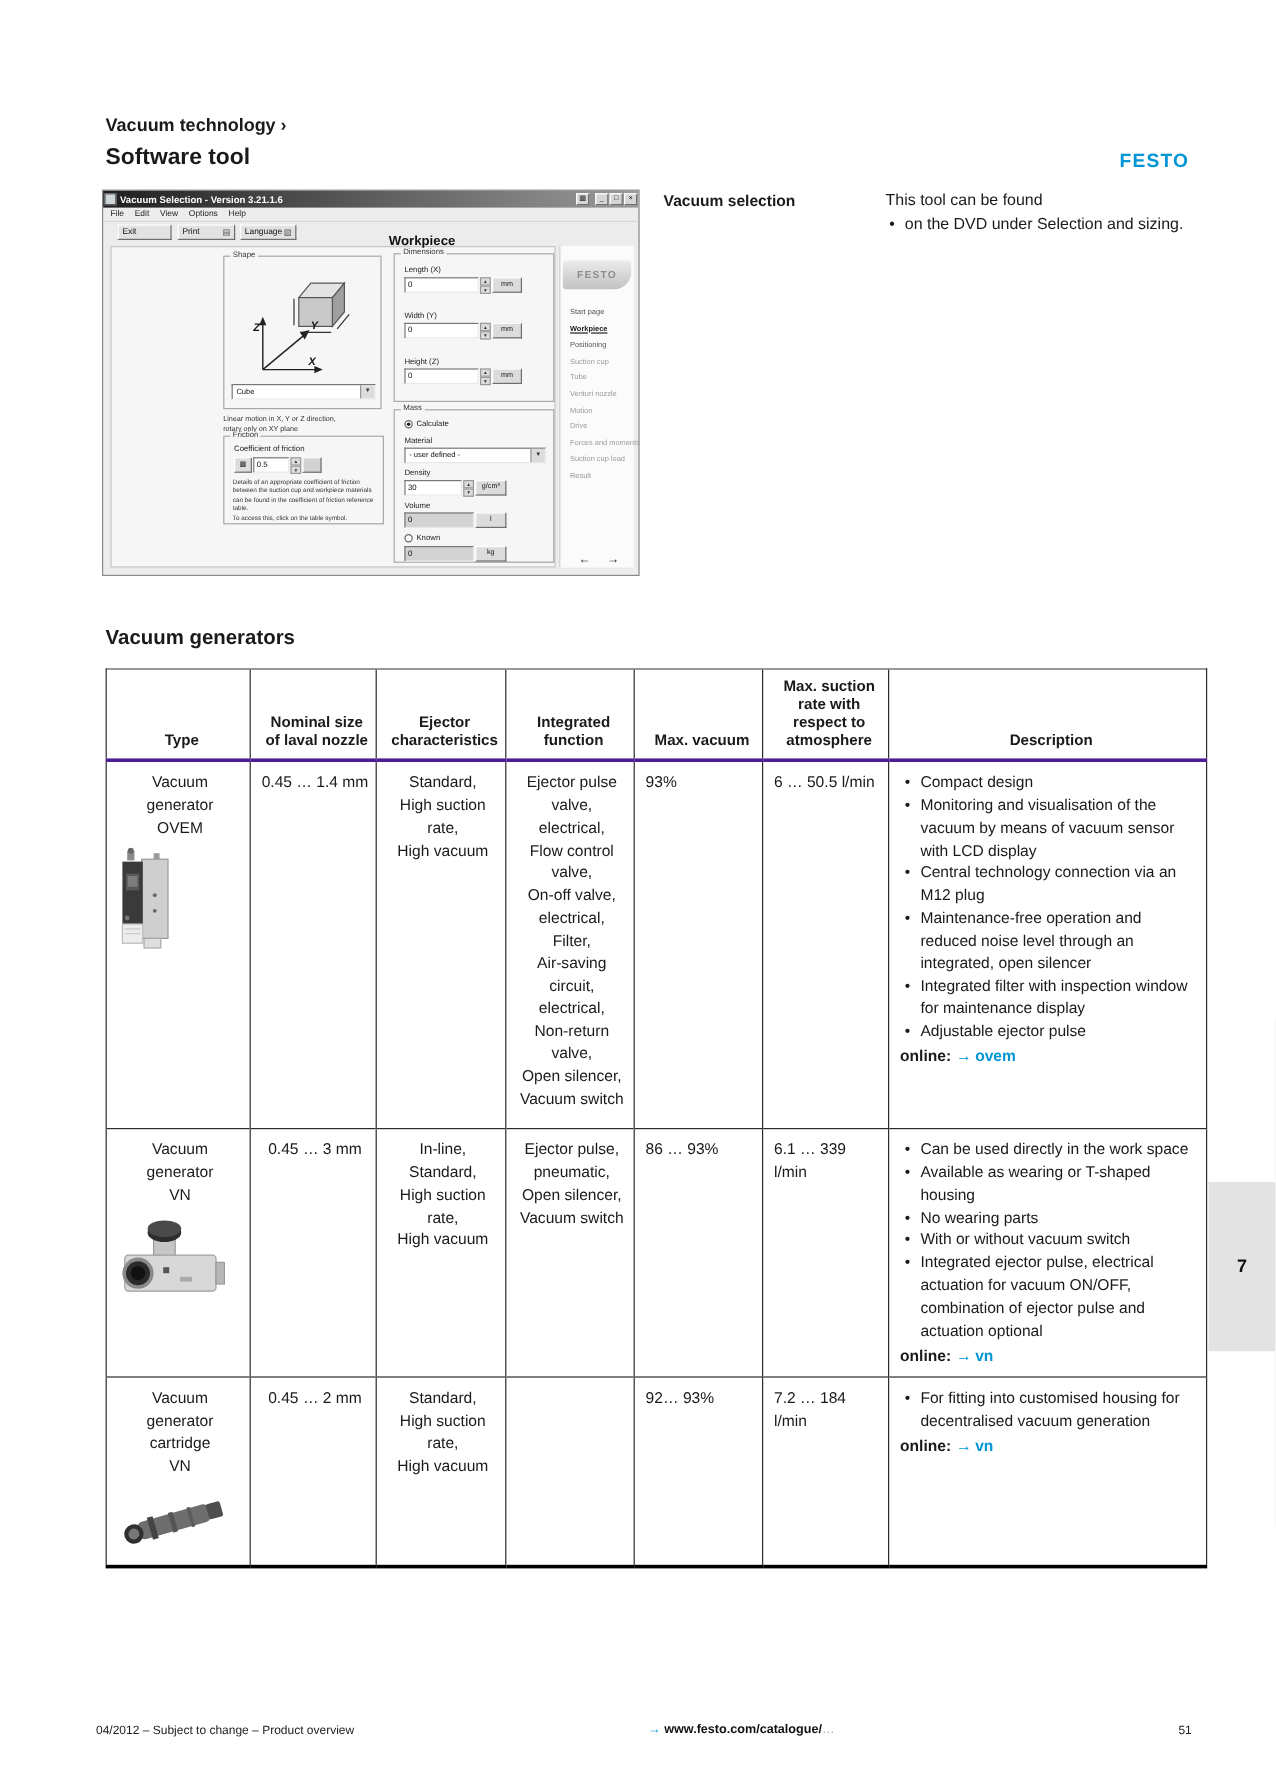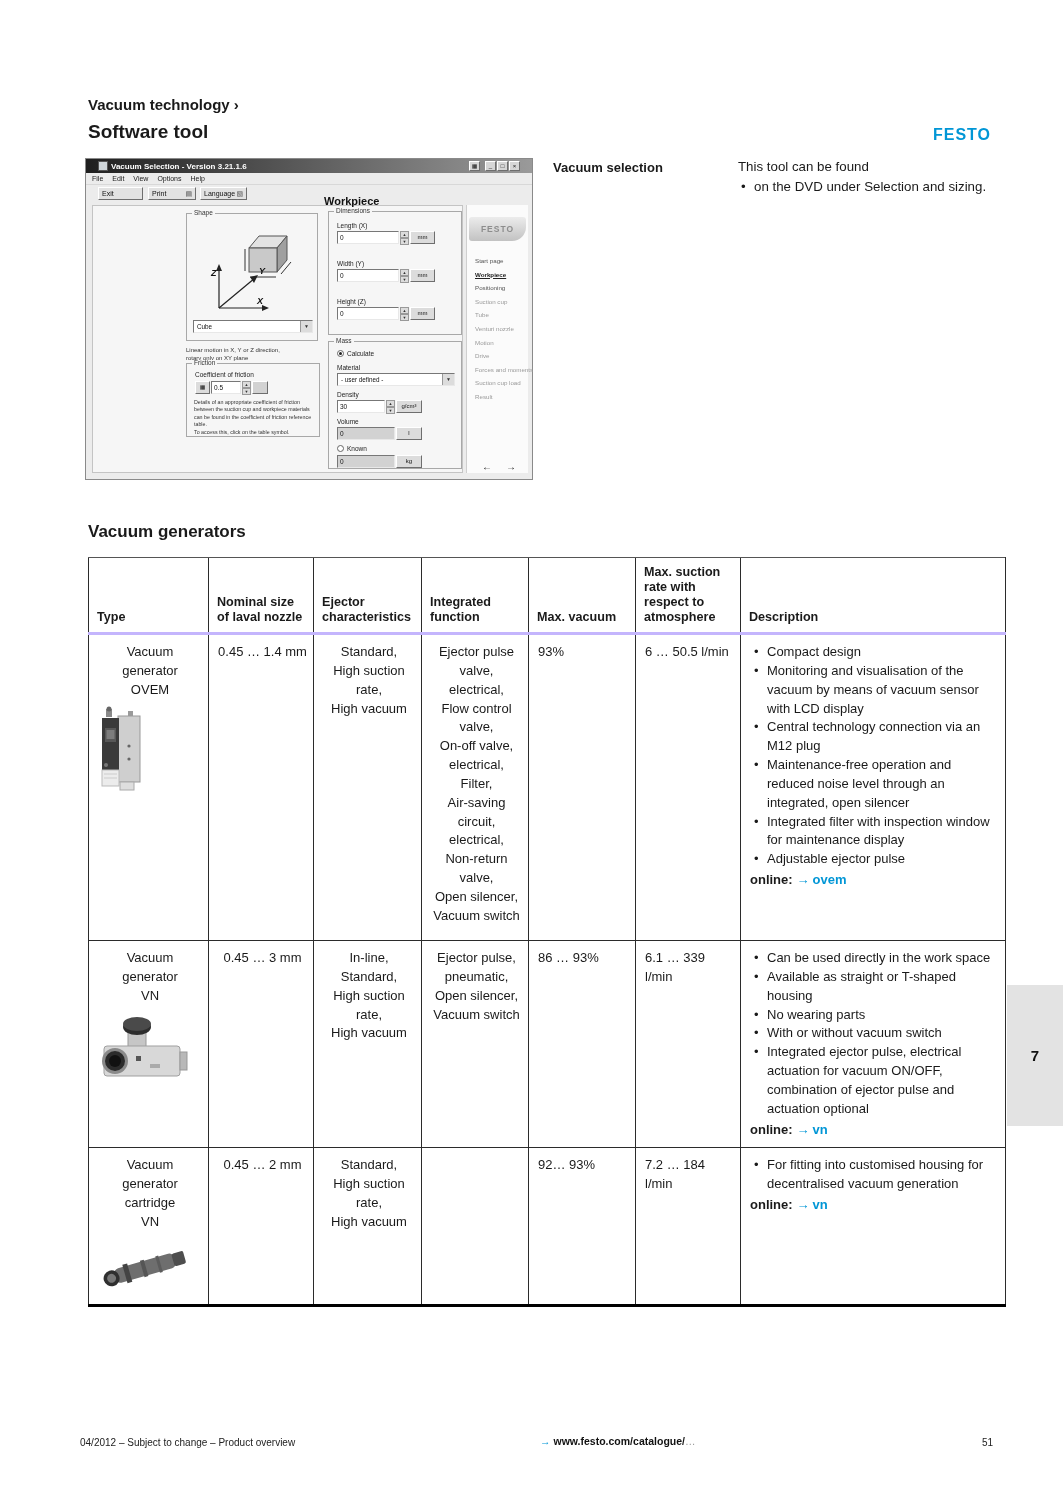--- a/index.html
+++ b/index.html
@@ -11,21 +11,21 @@
   .breadcrumb .chev{font-weight:bold;margin-left:4px;}
   .h1{position:absolute;left:88px;top:121px;font-size:19px;font-weight:bold;}
   .brand-logo{position:absolute;left:933px;top:126px;font-size:16px;font-weight:bold;
               letter-spacing:1px;color:#0096d6;}
   .h2{position:absolute;left:88px;top:522px;font-size:17px;font-weight:bold;}
 
   
   .sw{position:absolute;left:85px;top:158px;width:448px;height:322px;background:#ececec;
       border:1px solid #8a8a8a;box-sizing:border-box;font-family:"Liberation Sans",sans-serif;}
   .sw-titlebar{position:absolute;left:0;top:0;width:100%;height:14px;
-      background:linear-gradient(90deg,#1f1f1f,#9a9a9a);display:flex;align-items:center;box-sizing:border-box;padding:0 12px;}
+      background:linear-gradient(90deg,#1f1f1f,#9a9a9a);display:flex;align-items:center;box-sizing:border-box;padding:0 1px;}
   .sw-ticon{width:8px;height:8px;background:#cfd6da;border:1px solid #555;margin-right:3px;flex:none;}
   .sw-title{color:#fff;font-size:8px;font-weight:bold;flex:1;white-space:nowrap;overflow:hidden;}
   .sw-btns{display:flex;gap:1px;}
   .sw-btn{width:11px;height:10px;background:#d6d6d6;border:1px solid;border-color:#fff #6e6e6e #6e6e6e #fff;
       font-size:6px;line-height:8px;text-align:center;color:#111;box-sizing:border-box;}
   .sw-btn.gap{margin-right:4px;}
   .sw-menubar{position:absolute;left:0;top:14px;width:100%;height:12px;display:flex;gap:9px;
       padding-left:6px;align-items:center;font-size:7px;color:#222;border-bottom:1px solid #d8d8d8;box-sizing:border-box;}
   .tb-btn{position:absolute;top:28px;height:13px;background:#e2e2e2;border:1px solid;
       border-color:#fff #6e6e6e #6e6e6e #fff;font-size:7px;display:flex;align-items:center;
@@ -80,21 +80,21 @@
   .blist li{position:relative;padding-left:16px;margin:0;}
   .blist li::before{content:"•";position:absolute;left:3px;}
 
   
   .gen-table{position:absolute;left:88px;top:557px;width:917px;border-collapse:collapse;table-layout:fixed;}
   .gen-table th{vertical-align:bottom;text-align:left;font-size:12.6px;font-weight:bold;
       padding:6px 2px 7px 8px;border-left:1px solid #2b2b2b;border-top:1px solid #555;
       white-space:pre-line;line-height:1.2;}
   .gen-table th:first-child{border-left:1px solid #2b2b2b;}
   .gen-table thead tr{height:76px;}
-  .gen-table thead th{border-bottom:3px solid #c4b5fd;}
+  .gen-table thead th{border-bottom:3px solid #4c1d95;text-align:center;}
   .gen-table td{vertical-align:top;font-size:13px;line-height:1.45;padding:8px 6px 8px 9px;
       border-left:1px solid #2b2b2b;box-sizing:border-box;}
   .gen-table tr td{border-top:1px solid #2b2b2b;}
   .gen-table thead th:last-child,.gen-table td:last-child{border-right:1px solid #2b2b2b;}
   .gen-table tbody tr:last-child td{border-bottom:3px solid #000;}
   .pre{white-space:pre-line;text-align:center;}
   .prod{margin-top:6px;display:block;}
   .desc-list{margin:0;padding:0;list-style:none;}
   .desc-list li{position:relative;padding-left:17px;margin:0;}
   .desc-list li::before{content:"•";position:absolute;left:4px;}
@@ -405,21 +405,21 @@
 High vacuum</td>
         <td class="pre">Ejector pulse,
 pneumatic,
 Open silencer,
 Vacuum switch</td>
         <td>86 … 93%</td>
         <td>6.1 … 339 l/min</td>
         <td>
           <ul class="desc-list">
             <li>Can be used directly in the work space</li>
-            <li>Available as straight or T-shaped housing</li>
+            <li>Available as wearing or T-shaped housing</li>
             <li>No wearing parts</li>
             <li>With or without vacuum switch</li>
             <li>Integrated ejector pulse, electrical actuation for vacuum ON/OFF, combination of ejector pulse and actuation optional</li>
           </ul>
           <div class="online">
             <span class="lbl">online:</span><span class="arr">→</span><a href="#">vn</a>
           </div>
         </td>
       </tr>
 

